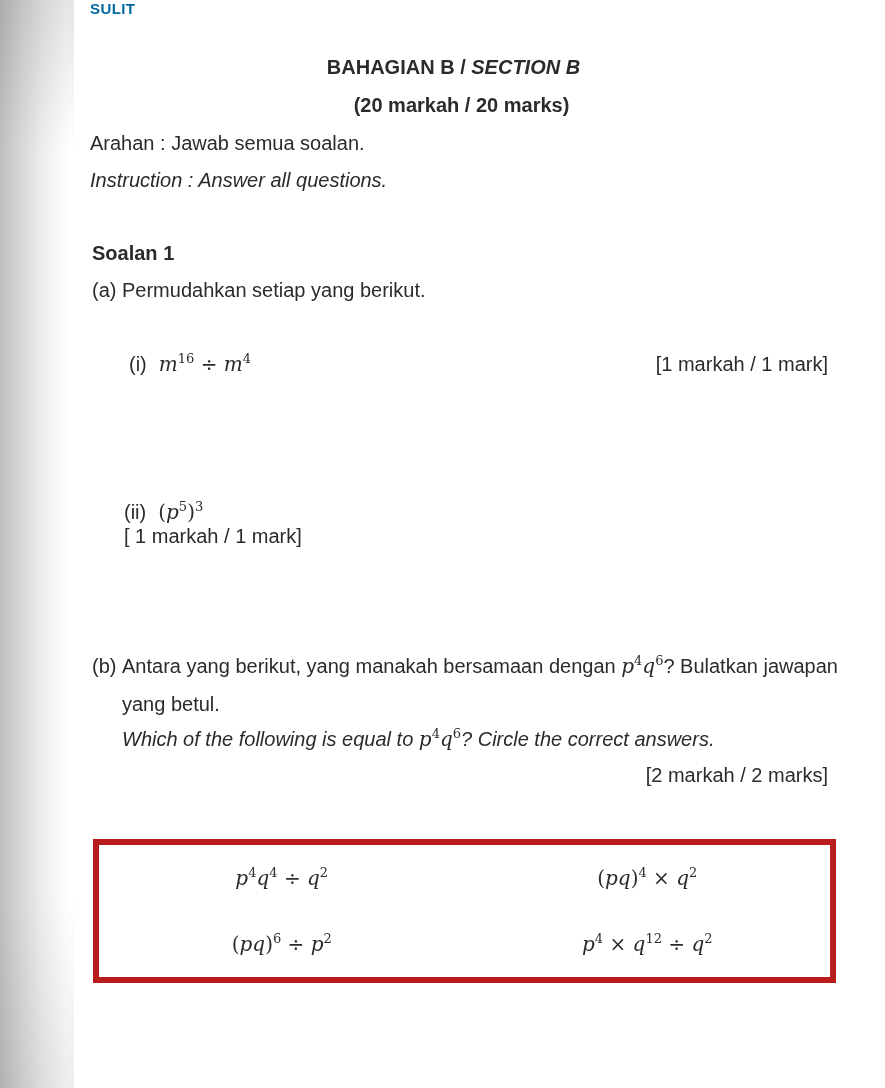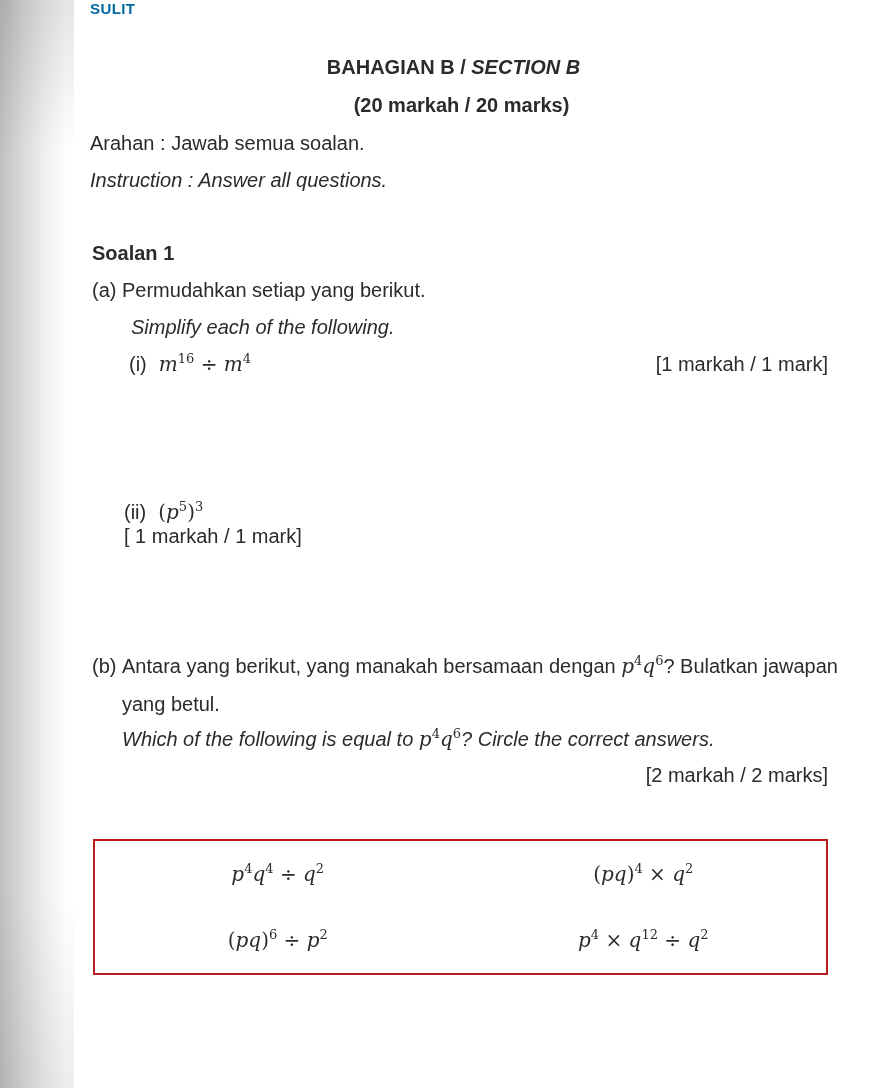--- a/index.html
+++ b/index.html
@@ -41,21 +41,21 @@
   .expr{font-size:20px;}
   .tk-v{font-family:"DejaVu Serif",serif;font-style:italic;}
   .tk-r{font-family:"DejaVu Serif",serif;font-style:normal;}
   sup.tk-s{
     font-family:"DejaVu Serif",serif;font-style:normal;
     font-size:13px;line-height:0;
   }
   .tk-t{}
   .options-box{
     position:absolute;left:93px;top:839px;width:731px;height:132px;
-    border:2px solid #b91c1c;
+    border:6px solid #b91c1c;
     display:grid;
     grid-template-columns:1fr 1fr;
     grid-template-rows:1fr 1fr;
     align-items:center;justify-items:center;
     background:#ffffff;
   }
 </style>
 </head>
 <body>
 
@@ -75,21 +75,20 @@
 
   <div class="line" style="left:90px;top:131px;">Arahan : Jawab semua soalan.</div>
 
   <div class="line bold" style="left:92px;top:241px;text-align:center;">Soalan 1</div>
 
   <div class="line flexrow" style="left:92px;top:278px;">
     <span class="hang-label">(a)</span>
     <span>Permudahkan setiap yang berikut.</span>
   </div>
 
-  <div class="line it" style="left:131px;top:315px;">Simplify each of the following.</div>
 
   <div class="line flexrow item-row" style="left:129px;right:57px;top:352px;">
     <span class="item-left">
       <span class="ilabel">(i)</span>
       <span class="expr"><span class="tk-v">m</span><sup class="tk-s">16</sup><span class="tk-r"> ÷ </span><span class="tk-v">m</span><sup class="tk-s">4</sup></span>
     </span>
     <span>[1 markah / 1 mark]</span>
   </div>
 
   <div class="line flexrow item-row" style="left:124px;right:57px;top:500px;flex-direction:column;">

